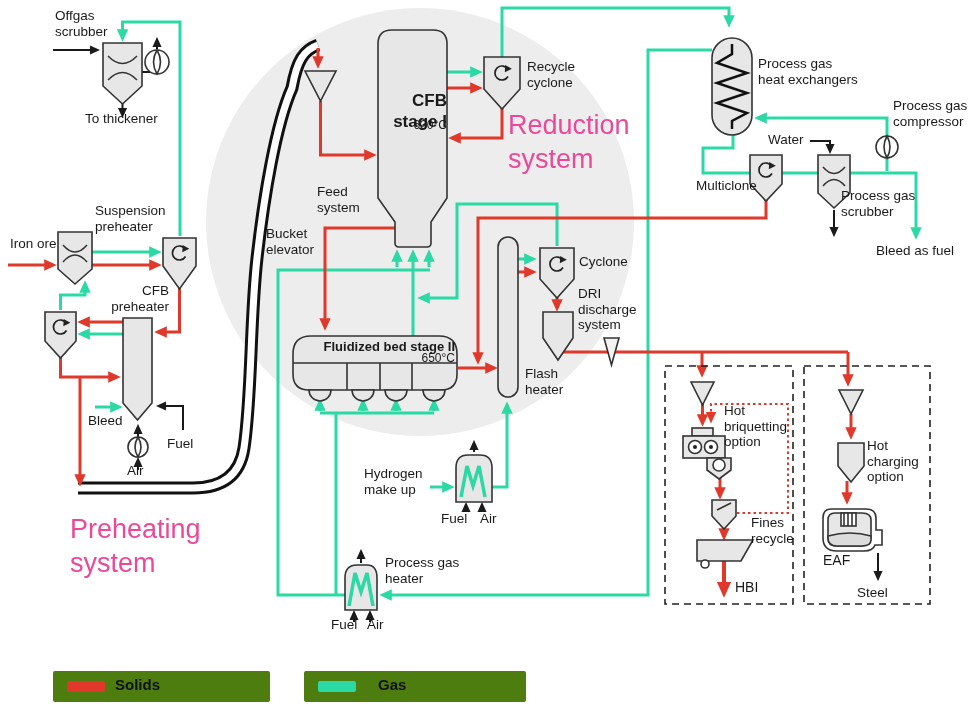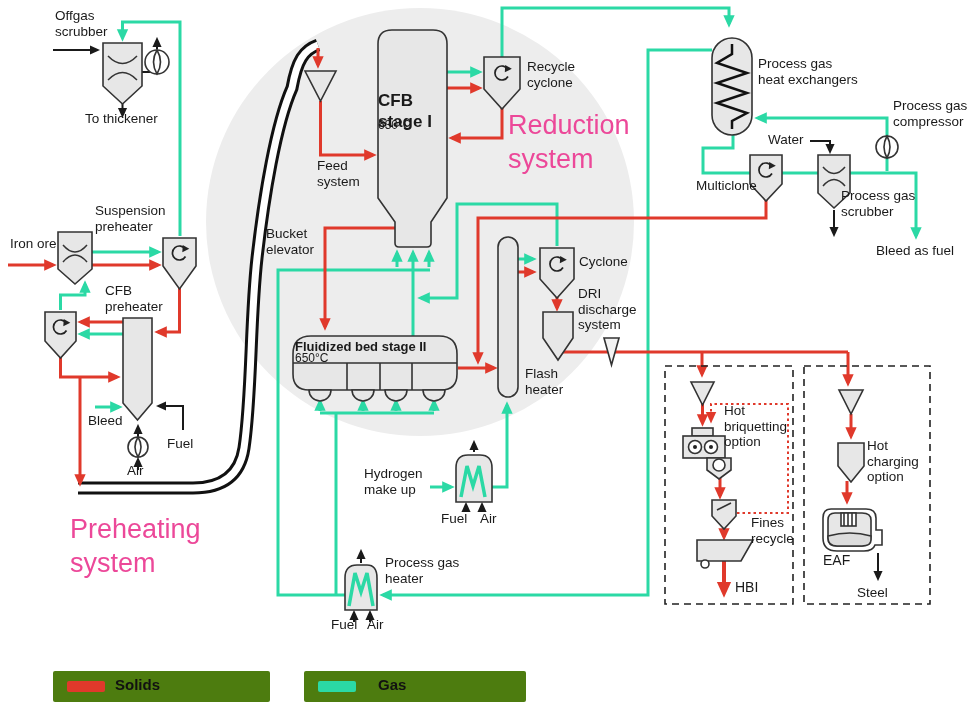--- a/index.html
+++ b/index.html
@@ -1,20 +1,20 @@
 <!DOCTYPE html>
 <html><head>
 <meta charset="utf-8">
 <style>
   html,body{margin:0;padding:0;background:#fff;}
   #stage{position:relative;width:980px;height:708px;background:#fff;overflow:hidden;
          font-family:"Liberation Sans",sans-serif;}
   #pipes{position:absolute;left:0;top:0;}
   .lbl{position:absolute;font-size:13.5px;line-height:15.5px;color:#1a1a1a;white-space:nowrap;}
-  .ctr{text-align:left;}
+  .ctr{text-align:right;}
   .big{font-size:27px;line-height:34px;color:#ec4899;}
   .b13{font-weight:bold;font-size:13px;}
   .t12{font-size:12px;}
   .cfbt{font-weight:bold;font-size:17px;line-height:21px;}
   .t14{font-size:14px;text-align:right;}
   .legend-box{position:absolute;top:671px;height:31px;background:#4d7c0f;border-radius:2px;}
   .legend-swatch{position:absolute;left:14px;top:10px;width:38px;height:11px;border-radius:2px;}
   .sw-solids{background:#e0392b;}
   .sw-gas{background:#2bd9a5;}
   .legend-label{position:absolute;left:62px;top:5px;font-weight:bold;font-size:15px;color:#111;}
@@ -275,21 +275,21 @@
   <div>Air</div>
 </div>
 <div class="lbl big" style="left:70px;top:512px;">
   <div>Preheating</div>
       <div>system</div>
 </div>
 <div class="lbl" style="left:266px;top:226px;">
   <div>Bucket</div>
       <div>elevator</div>
 </div>
-<div class="lbl" style="left:317px;top:158px;">
+<div class="lbl" style="left:317px;top:184px;">
   <div>Feed</div>
       <div>system</div>
 </div>
 <div class="lbl ctr cfbt" style="left:378px;top:90px;width:69px;">
   <div>CFB</div>
       <div>stage I</div>
 </div>
 <div class="lbl ctr t12" style="left:378px;top:118px;width:69px;">
   <div>630°C</div>
 </div>

